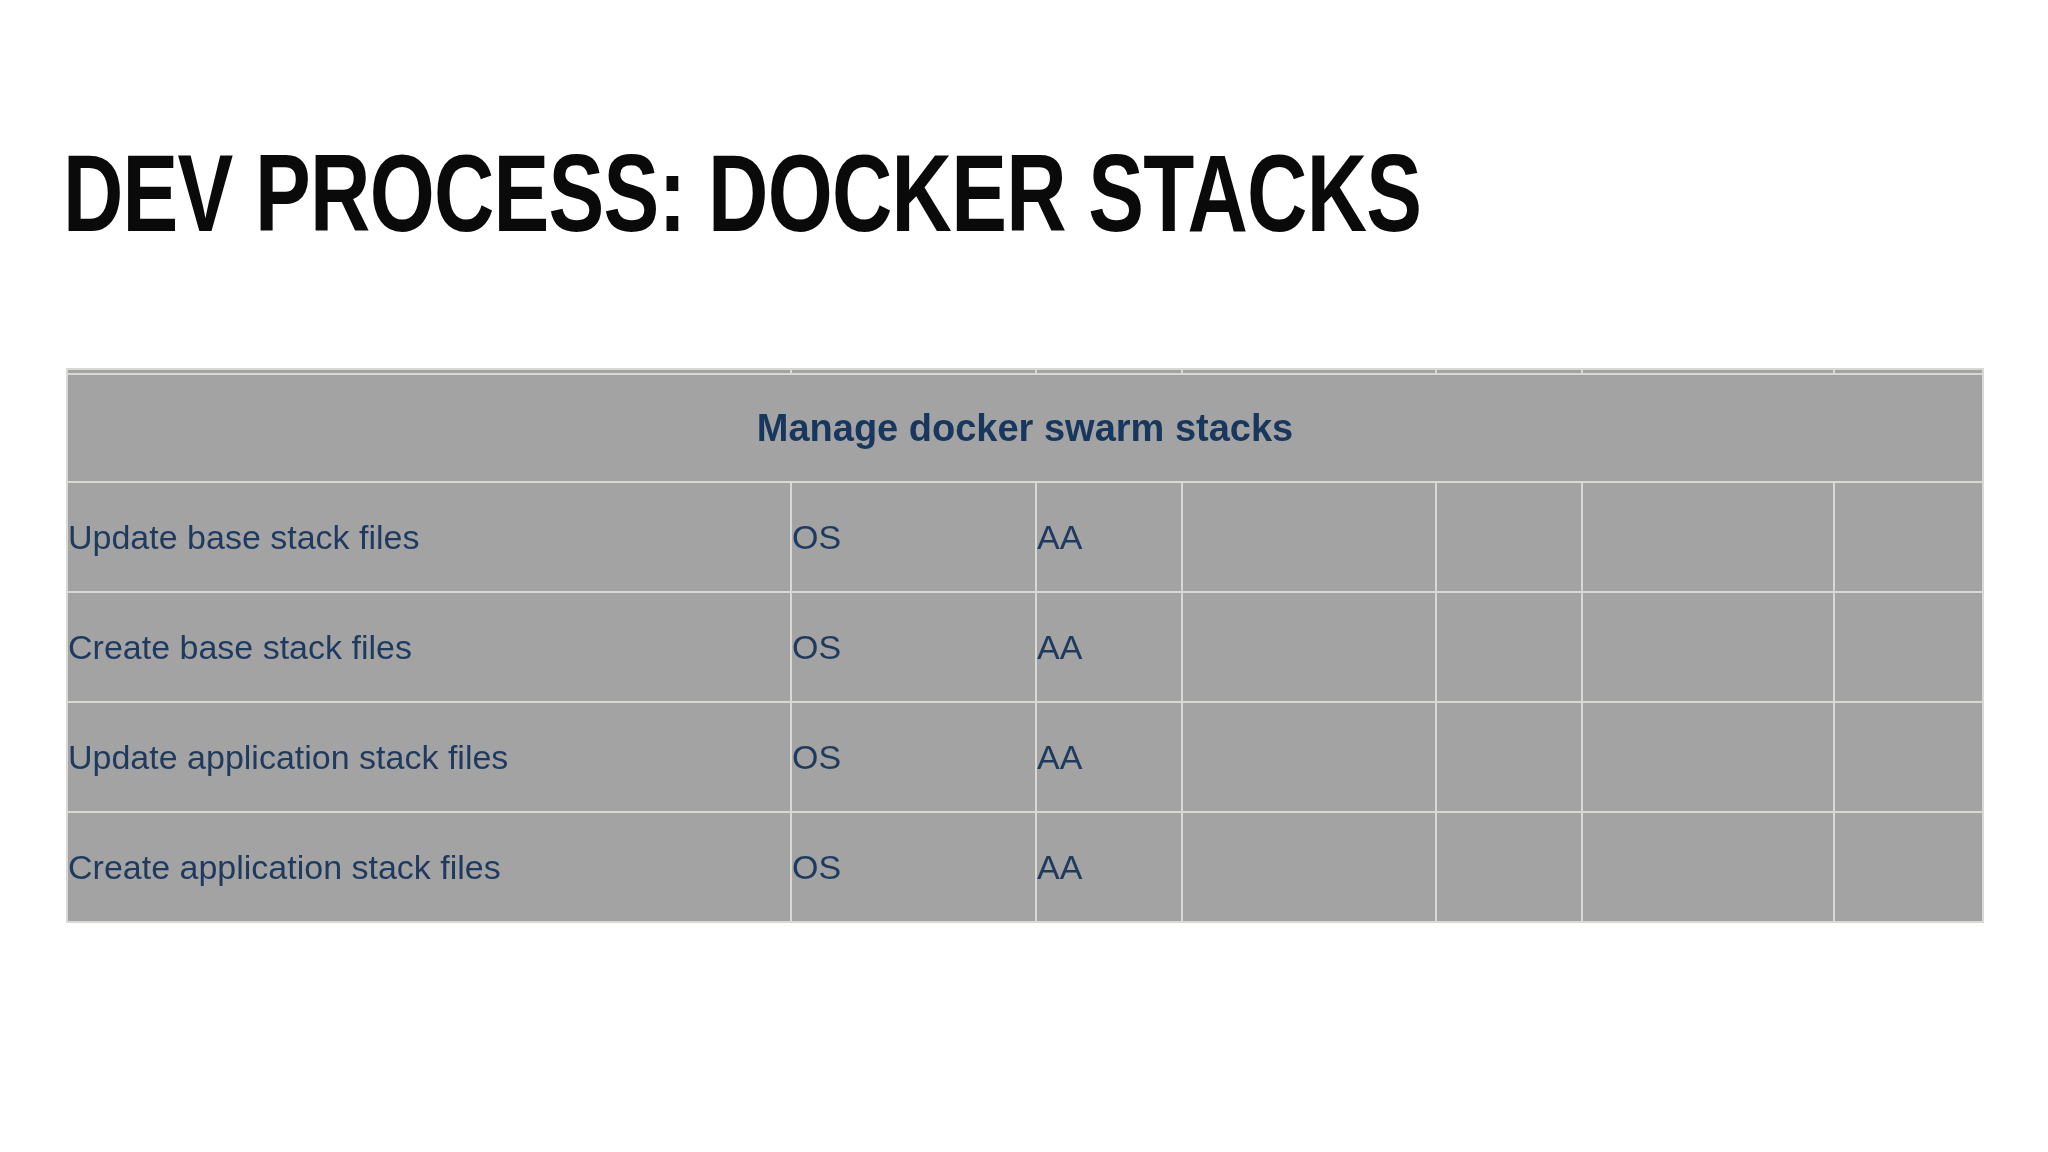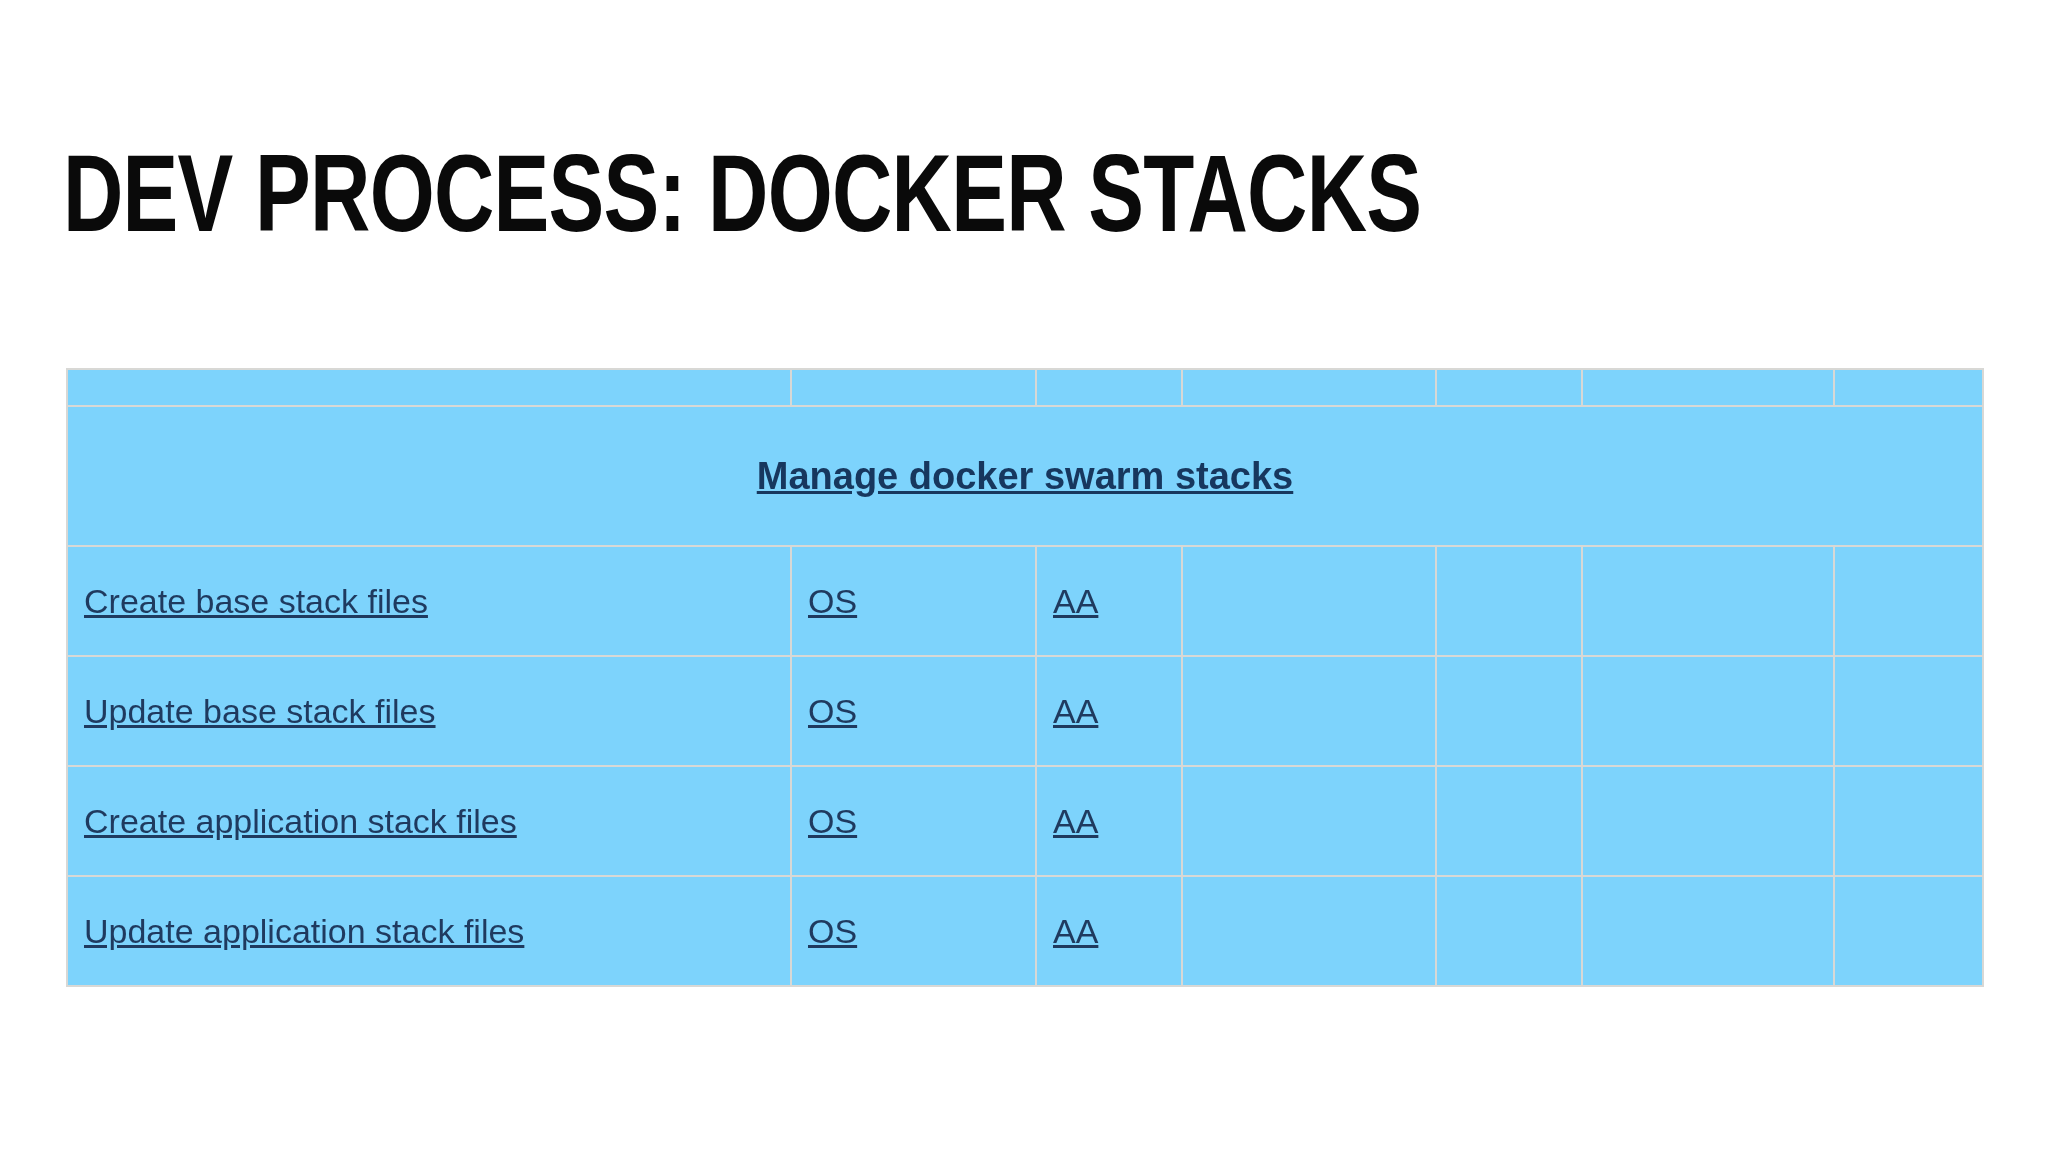--- a/index.html
+++ b/index.html
@@ -33,24 +33,23 @@
   table.matrix {
     position: absolute;
     left: 66px;
     top: 368px;
     width: 1916px;
     border-collapse: collapse;
     table-layout: fixed;
   }
   table.matrix td {
     border: 2px solid #d8d8d5;
-    padding: 16px;
+    padding: 0;
     vertical-align: middle;
-    background: #7dd3fc;
-    text-decoration: underline;
+    background: #a3a3a3;
   }
   tr.sliver-row td { height: 3px; }
   td.task-cell-sliver { background: #fafad8; }
   td.table-header-cell {
     background: #ebebeb;
     color: #17375e;
     font-weight: bold;
     font-size: 38px;
     text-align: center;
     height: 106px;
@@ -94,54 +93,54 @@
         <td></td>
         <td></td>
         <td></td>
       </tr>
 
       <tr>
         <td class="table-header-cell" colspan="7">Manage docker swarm stacks</td>
       </tr>
 
       <tr class="data-row">
+        <td class="task-cell">Update base stack files</td>
+        <td class="who-cell">OS</td>
+        <td class="who-cell">AA</td>
+        <td></td>
+        <td></td>
+        <td></td>
+        <td></td>
+      </tr>
+
+      <tr class="data-row">
         <td class="task-cell">Create base stack files</td>
         <td class="who-cell">OS</td>
         <td class="who-cell">AA</td>
         <td></td>
         <td></td>
         <td></td>
         <td></td>
       </tr>
 
       <tr class="data-row">
-        <td class="task-cell">Update base stack files</td>
+        <td class="task-cell">Update application stack files</td>
         <td class="who-cell">OS</td>
         <td class="who-cell">AA</td>
         <td></td>
         <td></td>
         <td></td>
         <td></td>
       </tr>
 
       <tr class="data-row">
         <td class="task-cell">Create application stack files</td>
         <td class="who-cell">OS</td>
         <td class="who-cell">AA</td>
         <td></td>
         <td></td>
         <td></td>
         <td></td>
       </tr>
-
-      <tr class="data-row">
-        <td class="task-cell">Update application stack files</td>
-        <td class="who-cell">OS</td>
-        <td class="who-cell">AA</td>
-        <td></td>
-        <td></td>
-        <td></td>
-        <td></td>
-      </tr>
     </tbody>
   </table>
 
 </div>
 
 </body></html>

